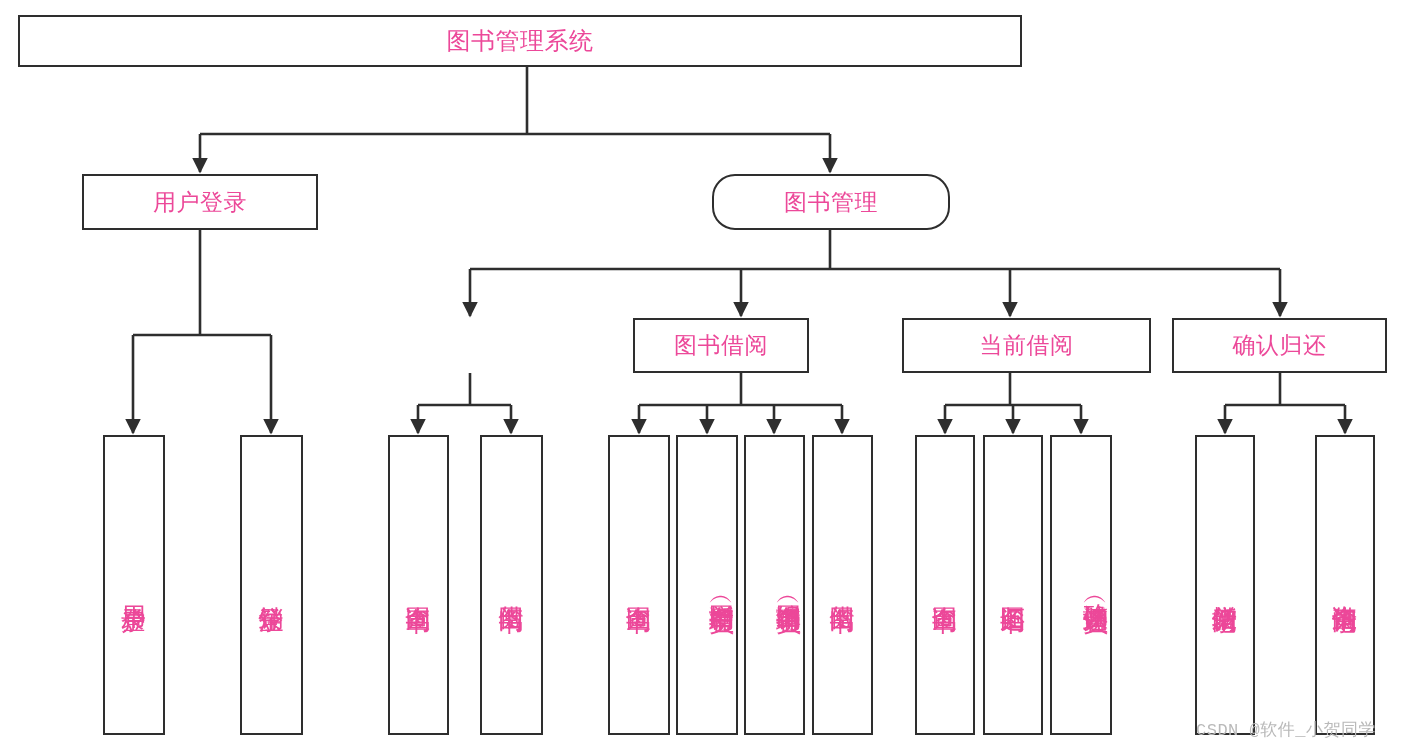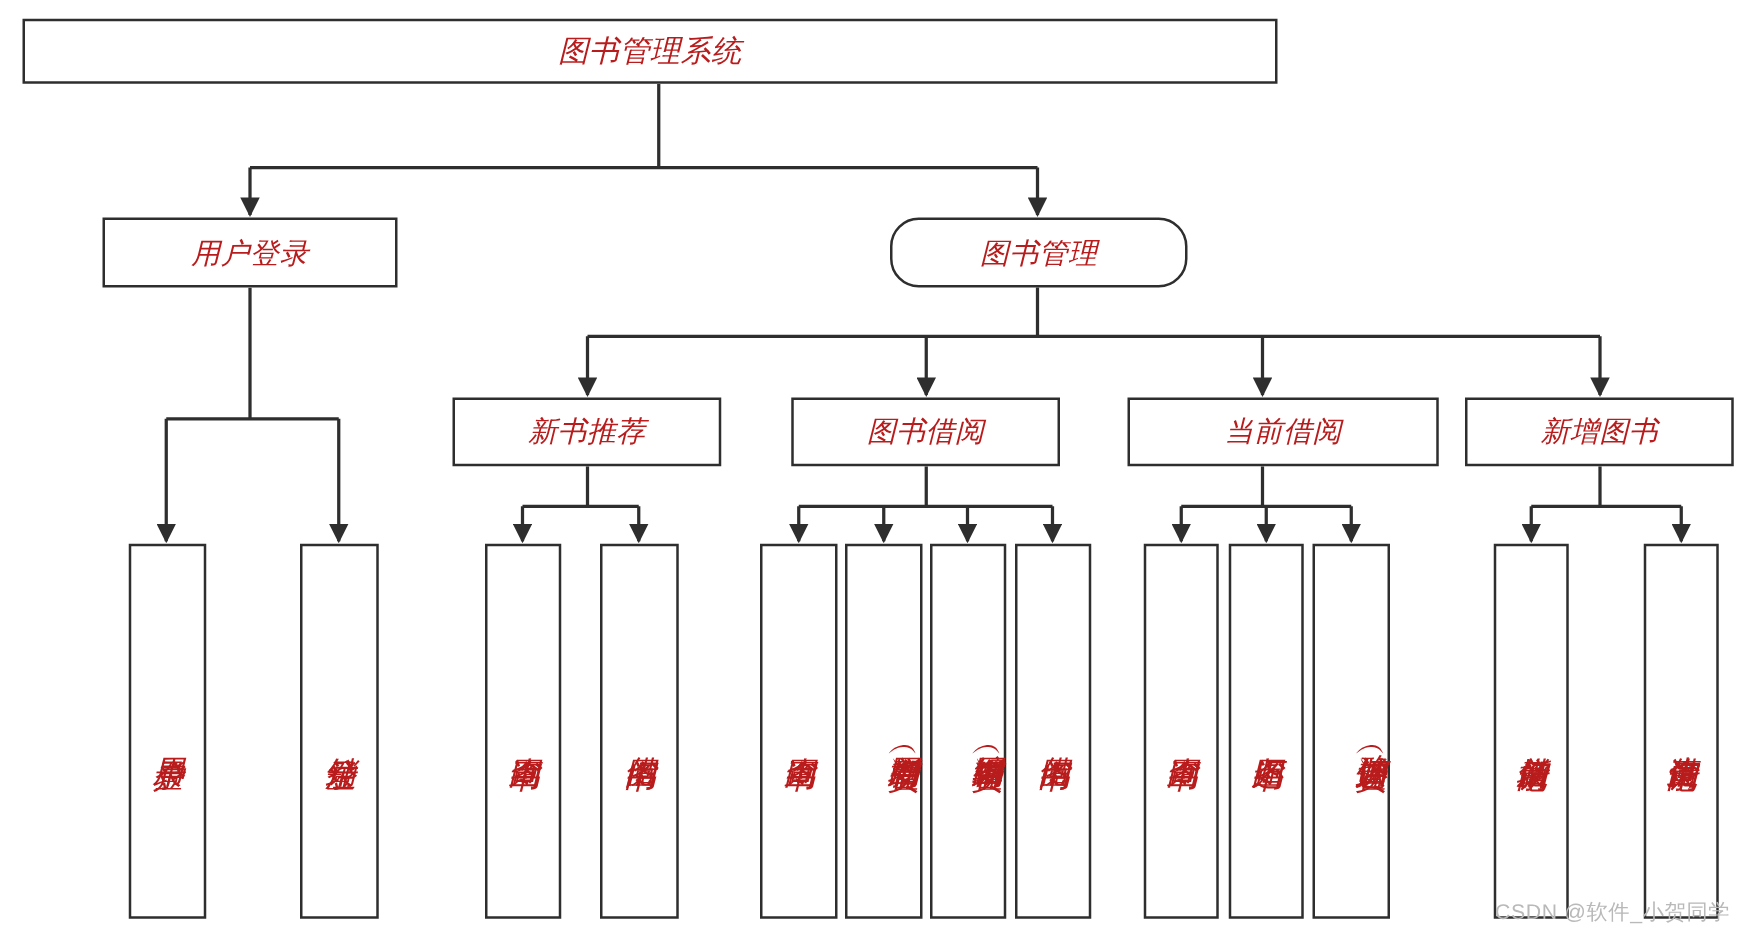--- a/index.html
+++ b/index.html
@@ -26,22 +26,21 @@
     pointer-events: none;
   }
   .node {
     position: absolute;
     box-sizing: border-box;
     border: 2.5px solid #2e2e2e;
     background: #ffffff;
     display: flex;
     align-items: center;
     justify-content: center;
-    color: #b91c1c;
-    font-style: italic;
+    color: #ec4899;
   }
   .node-h {
     font-size: 23px;
     letter-spacing: 0.5px;
     white-space: nowrap;
   }
   .node-root {
     font-size: 24px;
   }
   .node-v {
@@ -57,20 +56,21 @@
   }
   .node-v.v-center {
     align-items: center;
   }
   .watermark {
     position: absolute;
     font-size: 17px;
     color: #b9b9b9;
     white-space: nowrap;
     letter-spacing: 0.5px;
+    font-family: Liberation Mono, monospace;
   }
 </style>
 </head>
 <body>
 
 <div id="canvas">
 
   <svg class="connectors" viewBox="0 0 1405 747" xmlns="http://www.w3.org/2000/svg">
     <defs>
       <marker id="arrow" viewBox="0 0 10 10" refX="9" refY="5" markerWidth="6" markerHeight="6" orient="auto-start-reverse">
@@ -119,24 +119,23 @@
       <path d="M 1225 405 L 1225 433" marker-end="url(#arrow)"></path>
       <path d="M 1345 405 L 1345 433" marker-end="url(#arrow)"></path>
     </g>
   </svg>
 
   <div class="node node-h node-root" style="left: 18px; top: 15px; width: 1004px; height: 52px;">图书管理系统</div>
 
   <div class="node node-h" style="left: 82px; top: 174px; width: 236px; height: 56px;">用户登录</div>
   <div class="node node-h" style="left: 712px; top: 174px; width: 238px; height: 56px; border-radius: 23px;">图书管理</div>
 
-  <div class="node node-h" style="left: 362px; top: 318px; width: 215px; height: 55px;">新书推荐</div>
-  <div class="node node-h" style="left: 633px; top: 318px; width: 215px; height: 55px;">图书借阅</div>
+  <div class="node node-h" style="left: 633px; top: 318px; width: 176px; height: 55px;">图书借阅</div>
   <div class="node node-h" style="left: 902px; top: 318px; width: 249px; height: 55px;">当前借阅</div>
-  <div class="node node-h" style="left: 1172px; top: 318px; width: 215px; height: 55px;">新增图书</div>
+  <div class="node node-h" style="left: 1172px; top: 318px; width: 215px; height: 55px;">确认归还</div>
 
   <div class="node node-v v-center" style="left: 103px; top: 435px; width: 62px; height: 300px;">用户登录</div>
   <div class="node node-v v-center" style="left: 240px; top: 435px; width: 63px; height: 300px;">注销登录</div>
   <div class="node node-v v-center" style="left: 388px; top: 435px; width: 61px; height: 300px;">查询图书</div>
   <div class="node node-v v-center" style="left: 480px; top: 435px; width: 63px; height: 300px;">借阅图书</div>
   <div class="node node-v v-center" style="left: 608px; top: 435px; width: 62px; height: 300px;">查询图书</div>
   <div class="node node-v" style="left: 676px; top: 435px; width: 62px; height: 300px;">新增图书（管理员）</div>
   <div class="node node-v" style="left: 744px; top: 435px; width: 61px; height: 300px;">编辑图书（管理员）</div>
   <div class="node node-v v-center" style="left: 812px; top: 435px; width: 61px; height: 300px;">借阅图书</div>
   <div class="node node-v v-center" style="left: 915px; top: 435px; width: 60px; height: 300px;">查询图书</div>

